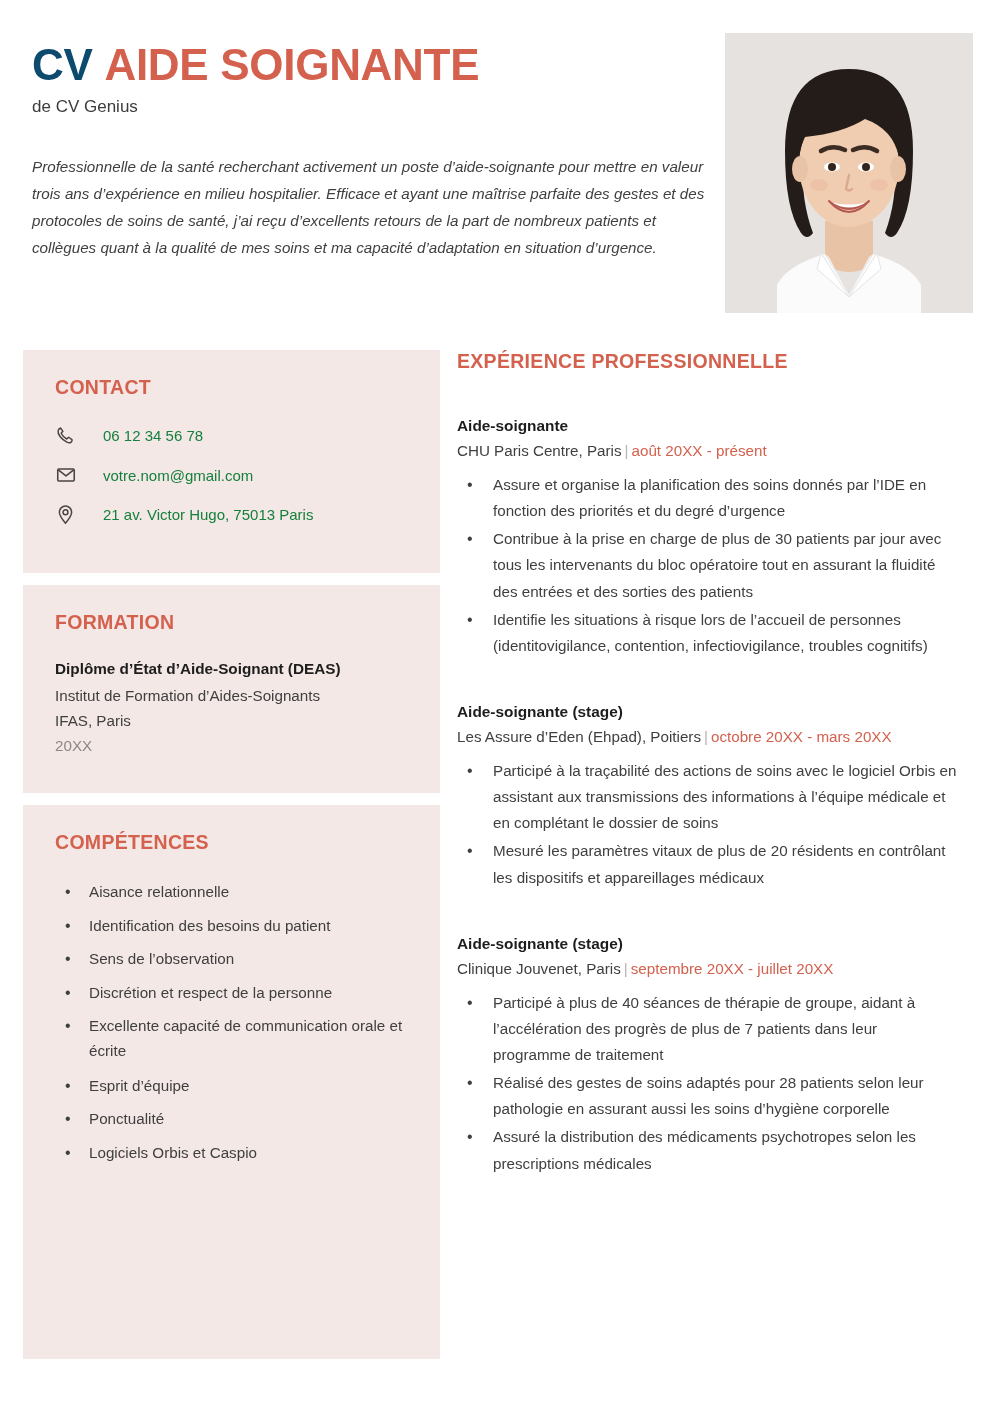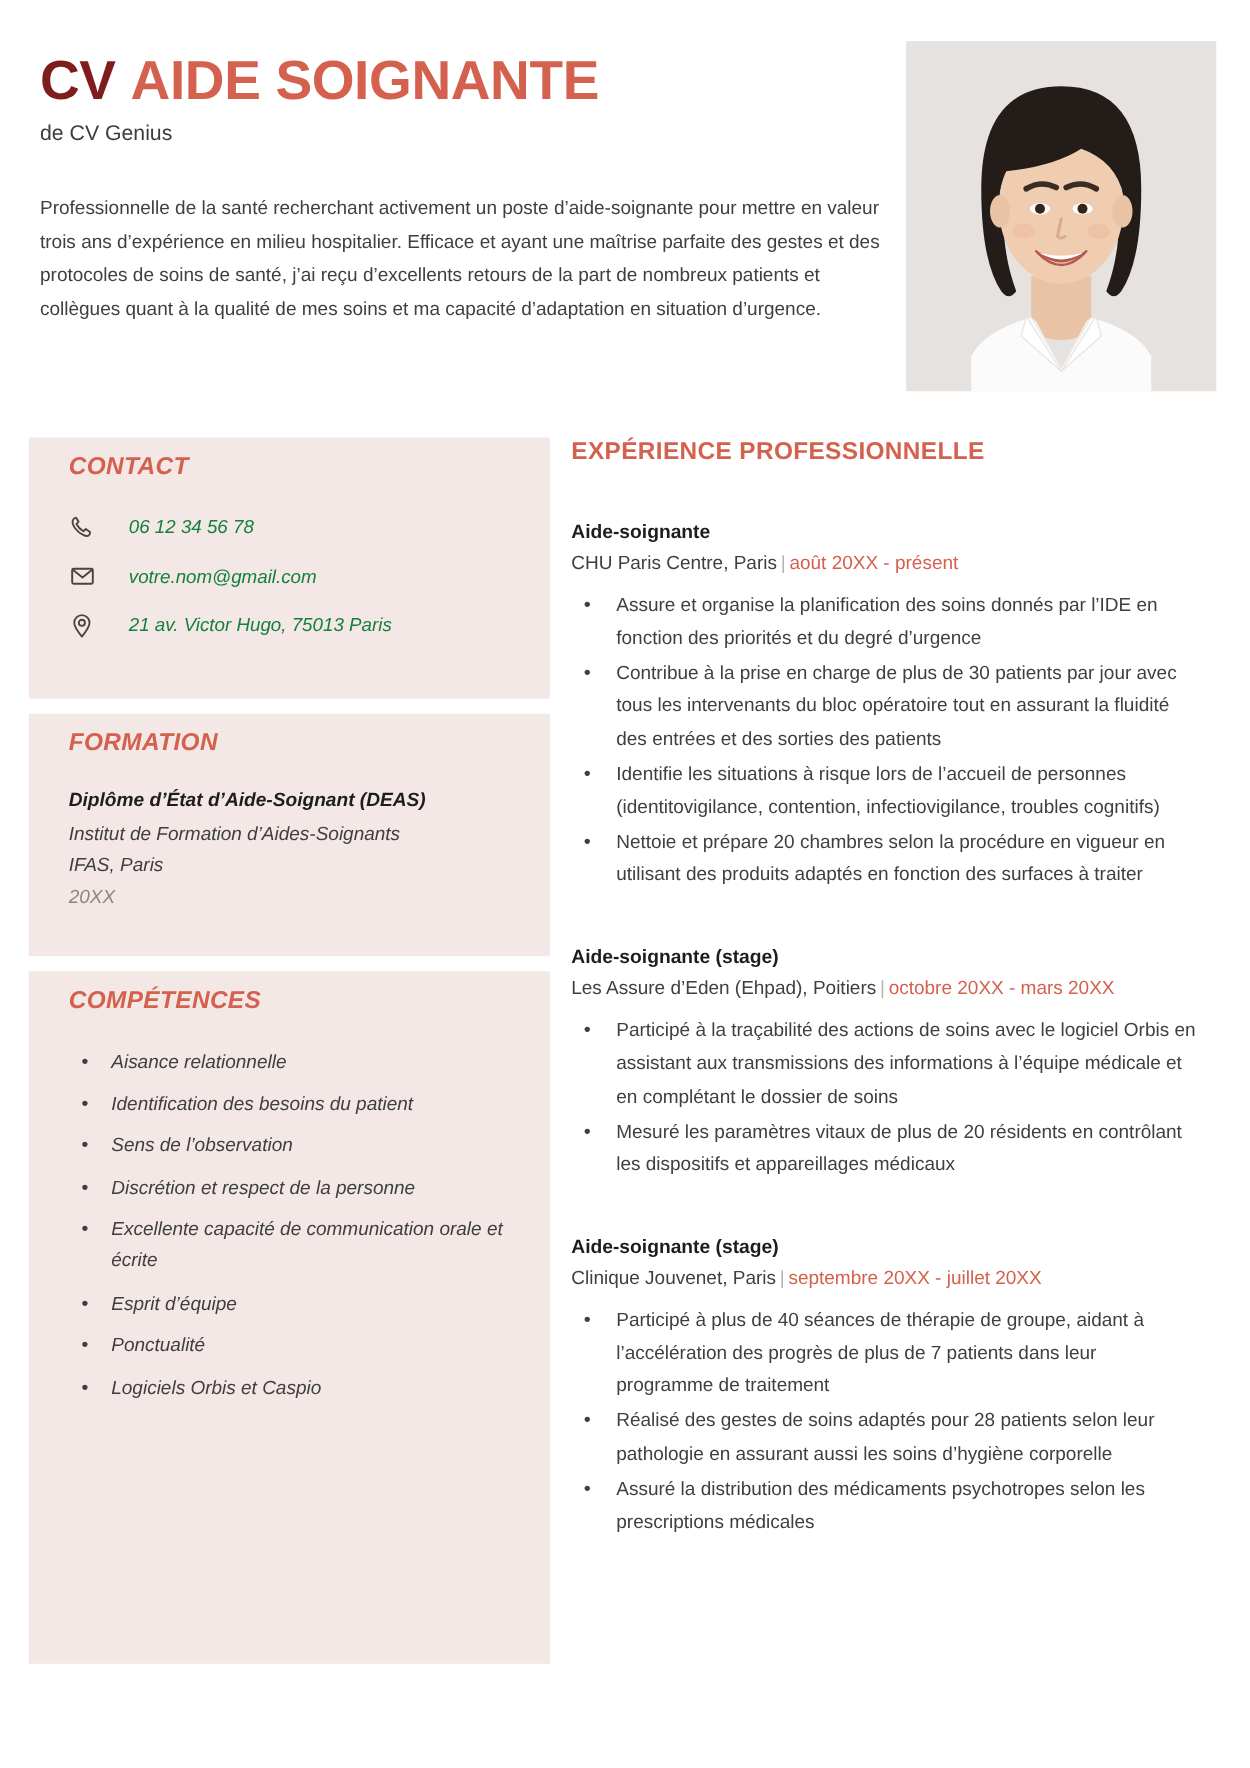--- a/index.html
+++ b/index.html
@@ -19,37 +19,38 @@
     position: relative;
     padding: 42px 0 0 32px;
   }
   .title-line {
     font-size: 44px;
     font-weight: bold;
     letter-spacing: -0.3px;
     line-height: 1.05;
     white-space: nowrap;
   }
-  .title-cv { color: #7f1d1d; }
+  .title-cv { color: #0c4a6e; }
   .title-rest { color: #d4614e; }
 
   .subtitle {
     font-size: 17px;
     color: #3c3c3c;
     margin-top: 9px;
     font-weight: normal;
   }
 
   .summary {
     width: 690px;
     margin-top: 36px;
     font-size: 15.2px;
     line-height: 1.78;
     color: #3f3f3f;
     text-align: left;
+    font-style: italic;
   }
 
   .photo {
     position: absolute;
     left: 725px;
     top: 33px;
     width: 248px;
     height: 280px;
     background: #e5e1df;
     overflow: hidden;
@@ -66,22 +67,21 @@
 
   .left-col {
     position: absolute;
     left: 23px;
     top: 0;
     width: 417px;
   }
 
   .panel {
     background: #f3e8e5;
-    padding: 12px 30px 26px 32px;
-    font-style: italic;
+    padding: 26px 30px 26px 32px;
   }
   .panel + .panel { margin-top: 12px; }
 
   .panel-contact { padding-bottom: 48px; }
   .panel-formation { padding-bottom: 34px; }
   .panel-skills { min-height: 554px; padding-bottom: 40px; }
 
   .sec-title {
     color: #d4614e;
     font-size: 19.5px;
@@ -320,21 +320,20 @@
 
     <div class="job">
       <div class="job-title">Aide-soignante</div>
       <div class="job-meta">
         <span>CHU Paris Centre, Paris</span><span class="job-sep">|</span><span class="job-dates">août 20XX - présent</span>
       </div>
       <ul class="duties">
         <li>Assure et organise la planification des soins donnés par l’IDE en fonction des priorités et du degré d’urgence</li>
         <li>Contribue à la prise en charge de plus de 30 patients par jour avec tous les intervenants du bloc opératoire tout en assurant la fluidité des entrées et des sorties des patients</li>
         <li>Identifie les situations à risque lors de l’accueil de personnes (identitovigilance, contention, infectiovigilance, troubles cognitifs)</li>
-        <li>Nettoie et prépare 20 chambres selon la procédure en vigueur en utilisant des produits adaptés en fonction des surfaces à traiter</li>
       </ul>
     </div>
 
     <div class="job">
       <div class="job-title">Aide-soignante (stage)</div>
       <div class="job-meta">
         <span>Les Assure d’Eden (Ehpad), Poitiers</span><span class="job-sep">|</span><span class="job-dates">octobre 20XX - mars 20XX</span>
       </div>
       <ul class="duties">
         <li>Participé à la traçabilité des actions de soins avec le logiciel Orbis en assistant aux transmissions des informations à l’équipe médicale et en complétant le dossier de soins</li>

